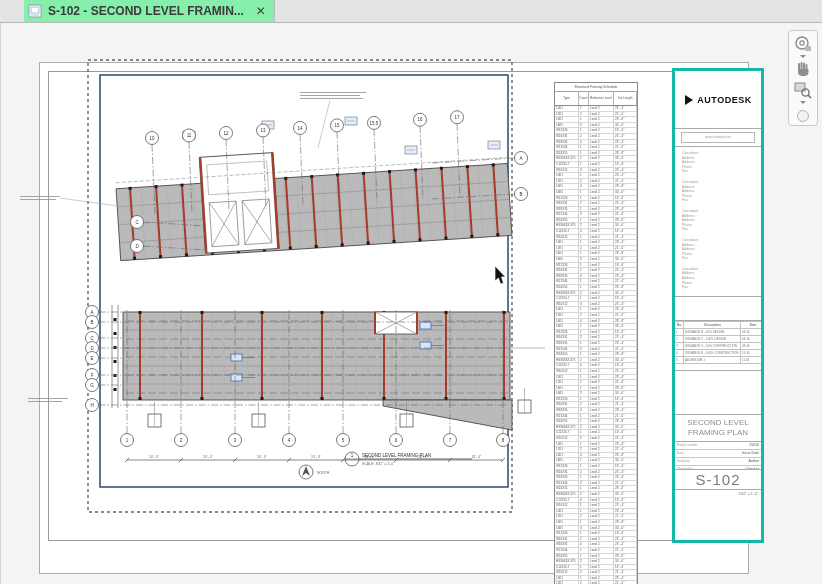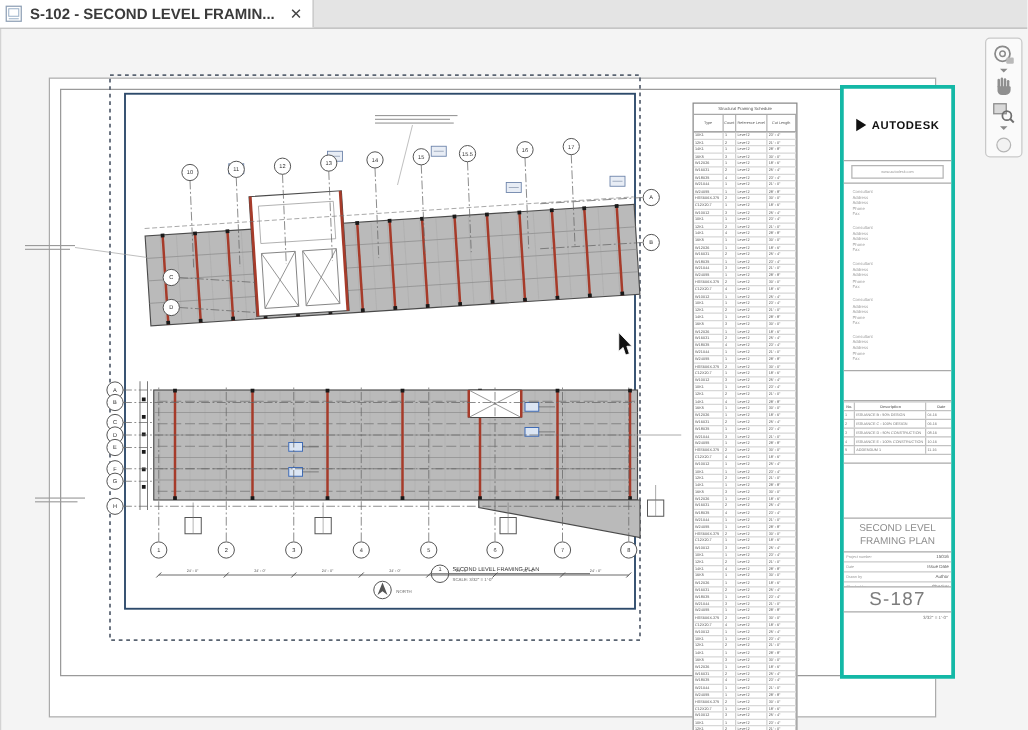--- a/index.html
+++ b/index.html
@@ -1,21 +1,21 @@
 <!DOCTYPE html>
 <html><head>
 <meta charset="utf-8">
 <style>
   html,body{margin:0;padding:0;width:822px;height:584px;overflow:hidden;
     font-family:"Liberation Sans",sans-serif;background:#f4f4f4;position:relative;}
   
   .tabbar{position:absolute;left:0;top:0;width:822px;height:22px;background:#e4e4e4;
     border-bottom:1px solid #b9b9b9;z-index:60;display:flex;}
-  .tab{display:flex;align-items:center;gap:6px;background:#ffffff;border-right:1px solid #bdbdbd;
-    padding:0 8px 0 4px;height:22px;box-sizing:border-box;}
+  .tab{display:flex;align-items:center;gap:6px;background:#86efac;border-right:1px solid #bdbdbd;
+    padding:0 8px 0 4px;height:22px;box-sizing:border-box;margin-left:24px;}
   .tab-title{font-size:12px;font-weight:bold;color:#3b3b3b;white-space:nowrap;}
   .tab-close{font-size:12px;color:#444;margin-left:6px;cursor:pointer;line-height:22px;}
   
   .canvas{position:absolute;left:0;top:22px;width:822px;height:562px;background:#f4f4f4;
     border-left:1px solid #d3d3d3;}
   
   .sheet{position:absolute;left:38px;top:40px;width:710px;height:512px;background:#ffffff;
     border:1px solid #ababab;box-sizing:border-box;z-index:1;}
   .inner-margin{position:absolute;left:8px;top:8px;right:6px;bottom:32px;border:1px solid #9a9a9a;}
   
@@ -190,21 +190,21 @@
           </div>
           <div class="tb-field">
             <span class="fl">Drawn by</span>
             <span class="fv">Author</span>
           </div>
           <div class="tb-field">
             <span class="fl">Checked by</span>
             <span class="fv">Checker</span>
           </div>
         </div>
-      <div class="tb-sec tb-number">S-187</div>
+      <div class="tb-sec tb-number">S-102</div>
       <div class="tb-sec tb-scale">3/32" = 1'-0"</div>
     </div>
   </div>
 
   <div class="schedule">
     <div class="sched-title">Structural Framing Schedule</div>
     <div class="sched-head">
       <div>Type</div>
       <div>Count</div>
       <div>Reference Level</div>

